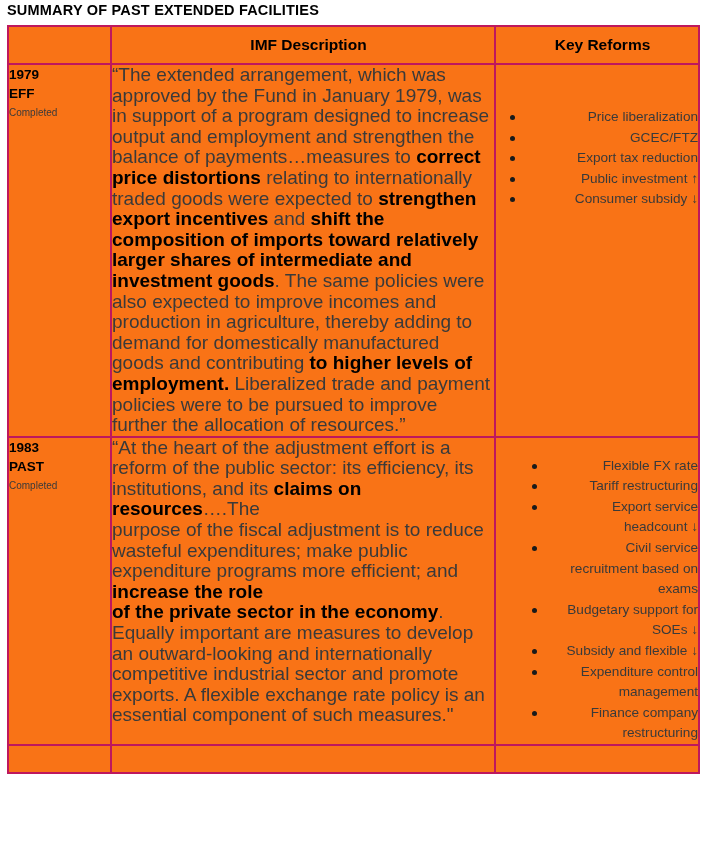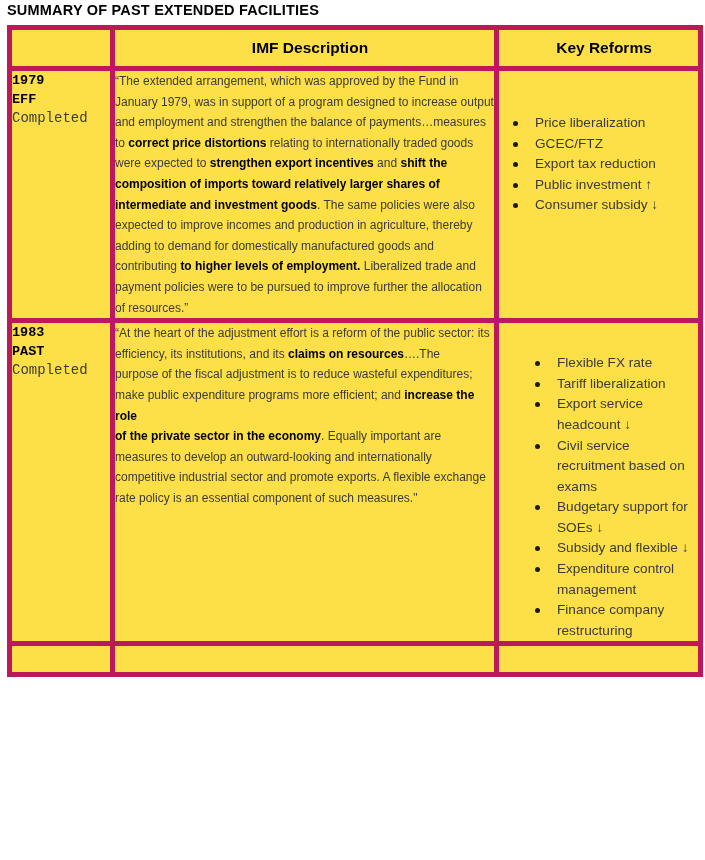--- a/index.html
+++ b/index.html
@@ -40,24 +40,24 @@
   
   .tbl {
     position: absolute;
     left: 7px;
     top: 25px;
     width: 691px;
     border-collapse: collapse;
     table-layout: fixed;
   }
   .tbl td, .tbl th {
-    border: 5px solid #be185d;
+    border: 2px solid #be185d;
     vertical-align: top;
     padding: 0;
-    background: #fde047;
+    background: #f97316;
   }
 
   col.c-period { width: 103px; }
   col.c-desc   { width: 384px; }
   col.c-reform { width: 204px; }
 
   
   .hdr-cell {
     height: 36px;
     vertical-align: middle;
@@ -68,57 +68,57 @@
     color: #000000;
     padding: 0 0 0 11px;
     line-height: 36px;
     white-space: nowrap;
   }
   .hdr-blank { height: 36px; }
 
   
   .period-cell {
     padding: 10px 8px 8px 9px;
-    font-family: Liberation Mono, monospace;
   }
   .period-year,
   .period-code {
     font-size: 13.5px;
     font-weight: bold;
     color: #000000;
     line-height: 19px;
   }
   .period-status {
-    font-size: 14px;
+    font-size: 10px;
     font-weight: normal;
     color: #3a3a3a;
     line-height: 19px;
   }
 
   
   .desc-cell {
     padding: 9px 9px 9px 11px;
   }
   .desc-text {
-    font-size: 12px;
+    font-size: 19px;
     line-height: 20.6px;
     color: #3a3a3a;
     text-align: left;
   }
   .desc-text b {
     color: #000000;
     font-weight: bold;
   }
 
   
   .reform-cell {
     padding: 0;
+    text-align: right;
   }
   .reform-cell.row-1 { padding-top: 42px; }
-  .reform-cell.row-2 { padding-top: 30px; }
+  .reform-cell.row-2 { padding-top: 18px; }
 
   ul.reform-list {
     margin: 0;
     padding: 0;
     list-style: none;
   }
   ul.reform-list li {
     position: relative;
     font-size: 13.6px;
     line-height: 20.6px;
@@ -196,21 +196,21 @@
           <div class="period-year">1983</div>
           <div class="period-code">PAST</div>
           <div class="period-status">Completed</div>
         </td>
         <td class="desc-cell">
           <div class="desc-text">“At the heart of the adjustment effort is a reform of the public sector: its efficiency, its institutions, and its <b>claims on resources</b>….The<br>purpose of the fiscal adjustment is to reduce wasteful expenditures; make public expenditure programs more efficient; and <b>increase the role<br>of the private sector in the economy</b>. Equally important are measures to develop an outward-looking and internationally competitive industrial sector and promote exports. A flexible exchange rate policy is an essential component of such measures."</div>
         </td>
         <td class="reform-cell row-2">
           <ul class="reform-list indent-large">
               <li>Flexible FX rate</li>
-              <li>Tariff liberalization</li>
+              <li>Tariff restructuring</li>
               <li>Export service headcount ↓</li>
               <li>Civil service recruitment based on exams</li>
               <li>Budgetary support for SOEs ↓</li>
               <li>Subsidy and flexible ↓</li>
               <li>Expenditure control management</li>
               <li>Finance company restructuring</li>
             </ul>
         </td>
       </tr>
 

